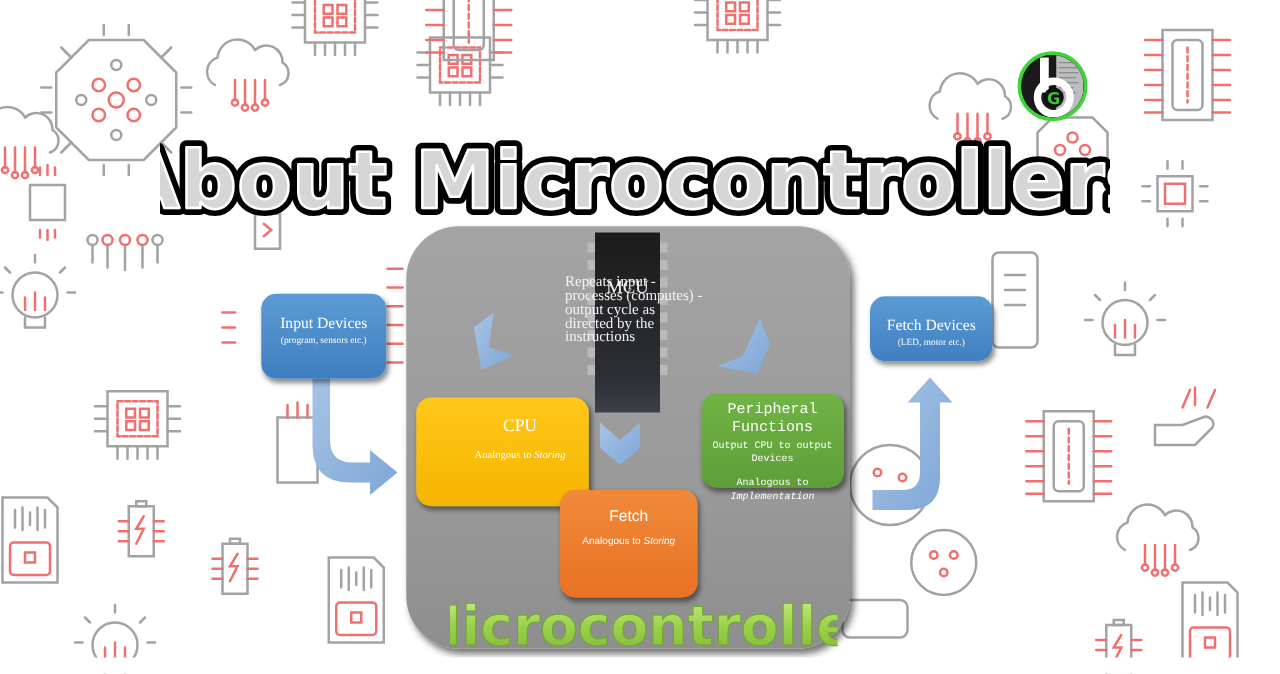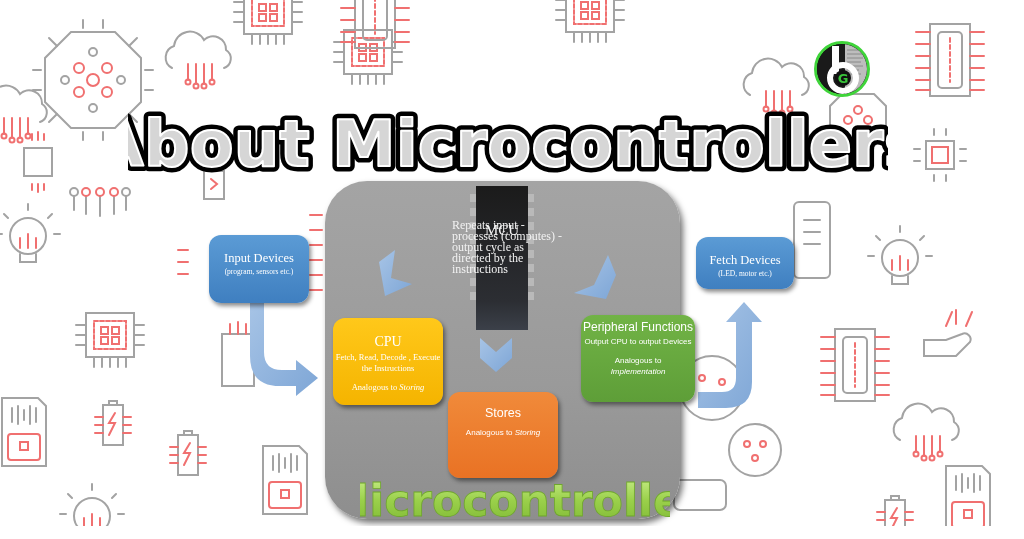--- a/index.html
+++ b/index.html
@@ -12,29 +12,29 @@
   .chip{position:absolute;left:476px;top:186px;width:52px;height:144px;background:linear-gradient(180deg,#1b1b1b,#2c2e33 80%,#3b4049);}
   .chip .pin{position:absolute;width:6px;height:8px;background:#b9b9b9;}
   .mcu-title{position:absolute;left:472px;top:222px;width:60px;text-align:center;color:#f2f2f2;font-size:15px;}
   .mcu-desc{position:absolute;left:452px;top:220px;width:110px;color:#f2f2f2;font-size:12px;line-height:11px;}
   .box{position:absolute;border-radius:12px;color:#fff;text-align:center;box-shadow:2px 3px 4px rgba(0,0,0,0.45);}
   .box-blue{background:linear-gradient(180deg,#5b9bd5,#3f7fc0);font-family:"Liberation Serif",serif;}
   .in-dev{left:209px;top:235px;width:100px;height:68px;}
   .out-dev{left:696px;top:237px;width:98px;height:52px;}
   .box .b-title{display:block;font-size:12.5px;margin-top:16px;}
   .box .b-sub{display:block;font-size:7.5px;margin-top:1px;}
-  .cpu{left:333px;top:318px;width:110px;height:87px;background:linear-gradient(180deg,#ffc81a,#f5b400);font-family:"Liberation Serif",serif;}
+  .cpu{left:333px;top:318px;width:110px;height:87px;background:linear-gradient(180deg,#ffc81a,#f5b400);font-family:"Liberation Serif",serif;padding-left:28px;}
   .cpu .t{display:block;font-size:14px;margin-top:16px;}
   .cpu .d{display:block;font-size:8.5px;line-height:11px;margin-top:2px;}
   .cpu .a{display:block;font-size:8.5px;margin-top:8px;}
   .mem{left:448px;top:392px;width:110px;height:86px;background:linear-gradient(180deg,#f08a3a,#e97224);font-family:"Liberation Sans",sans-serif;}
   .mem .t{display:block;font-size:12.5px;margin-top:14px;}
   .mem .d{display:block;font-size:8px;line-height:11px;margin-top:1px;}
   .mem .a{display:block;font-size:8px;margin-top:8px;}
-  .per{left:581px;top:315px;width:114px;height:87px;background:linear-gradient(180deg,#71b346,#5e9e38);font-family:Liberation Sans, sans-serif;}
+  .per{left:561px;top:315px;width:114px;height:75px;background:linear-gradient(180deg,#71b346,#5e9e38);font-family:Liberation Mono, monospace;}
   .per .t{display:block;font-size:12px;line-height:15px;margin-top:5px;}
   .per .d{display:block;font-size:8px;line-height:11px;margin-top:1px;}
   .per .a{display:block;font-size:8px;line-height:11px;margin-top:8px;}
   .ctrl-label{position:absolute;left:360px;top:470px;width:310px;height:55px;}
 </style>
 </head>
 <body>
 
 <svg class="bg-layer" viewBox="0 0 1024 539" xmlns="http://www.w3.org/2000/svg" fill="none" stroke-width="2" stroke-linecap="round">
   <defs>
@@ -235,26 +235,25 @@
   <span class="b-title">Input Devices</span>
   <span class="b-sub">(program, sensors etc.)</span>
 </div>
 <div class="box box-blue out-dev">
   <span class="b-title">Fetch Devices</span>
   <span class="b-sub">(LED, motor etc.)</span>
 </div>
 
 <div class="box cpu">
   <span class="t">CPU</span>
-  <span class="d">Fetch, Read, Decode , Execute the Instructions</span>
   <span class="a"><span>Analogous to </span><i>Storing</i></span>
 </div>
 
 <div class="box mem">
-  <span class="t">Stores</span>
+  <span class="t">Fetch</span>
   <span class="a"><span>Analogous to </span><i>Storing</i></span>
 </div>
 
 <div class="box per">
   <span class="t">Peripheral Functions</span>
   <span class="d">Output CPU to output Devices</span>
   <span class="a"><span>Analogous to</span><br><i>Implementation</i></span>
 </div>
 
 <svg class="ctrl-label" viewBox="0 0 310 55" xmlns="http://www.w3.org/2000/svg">

